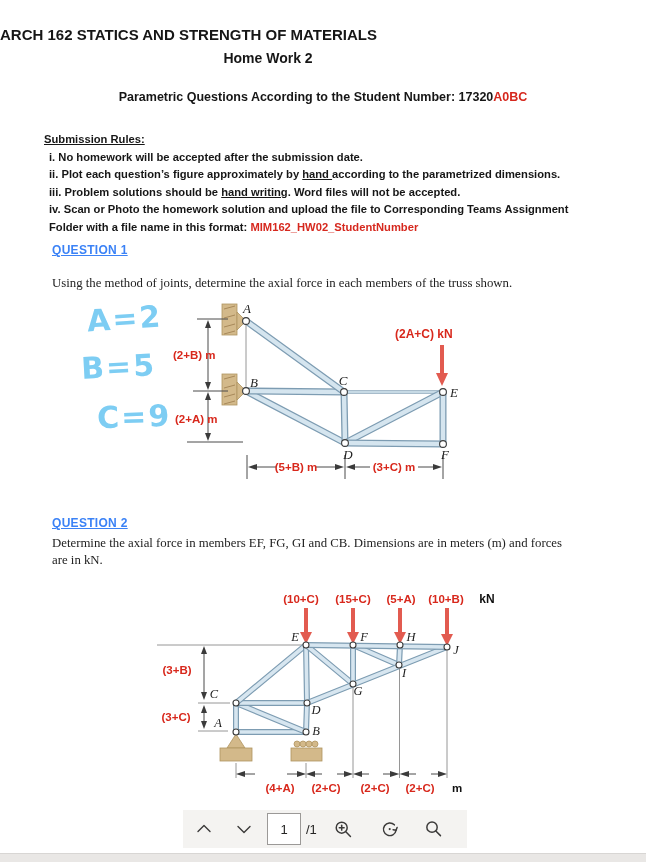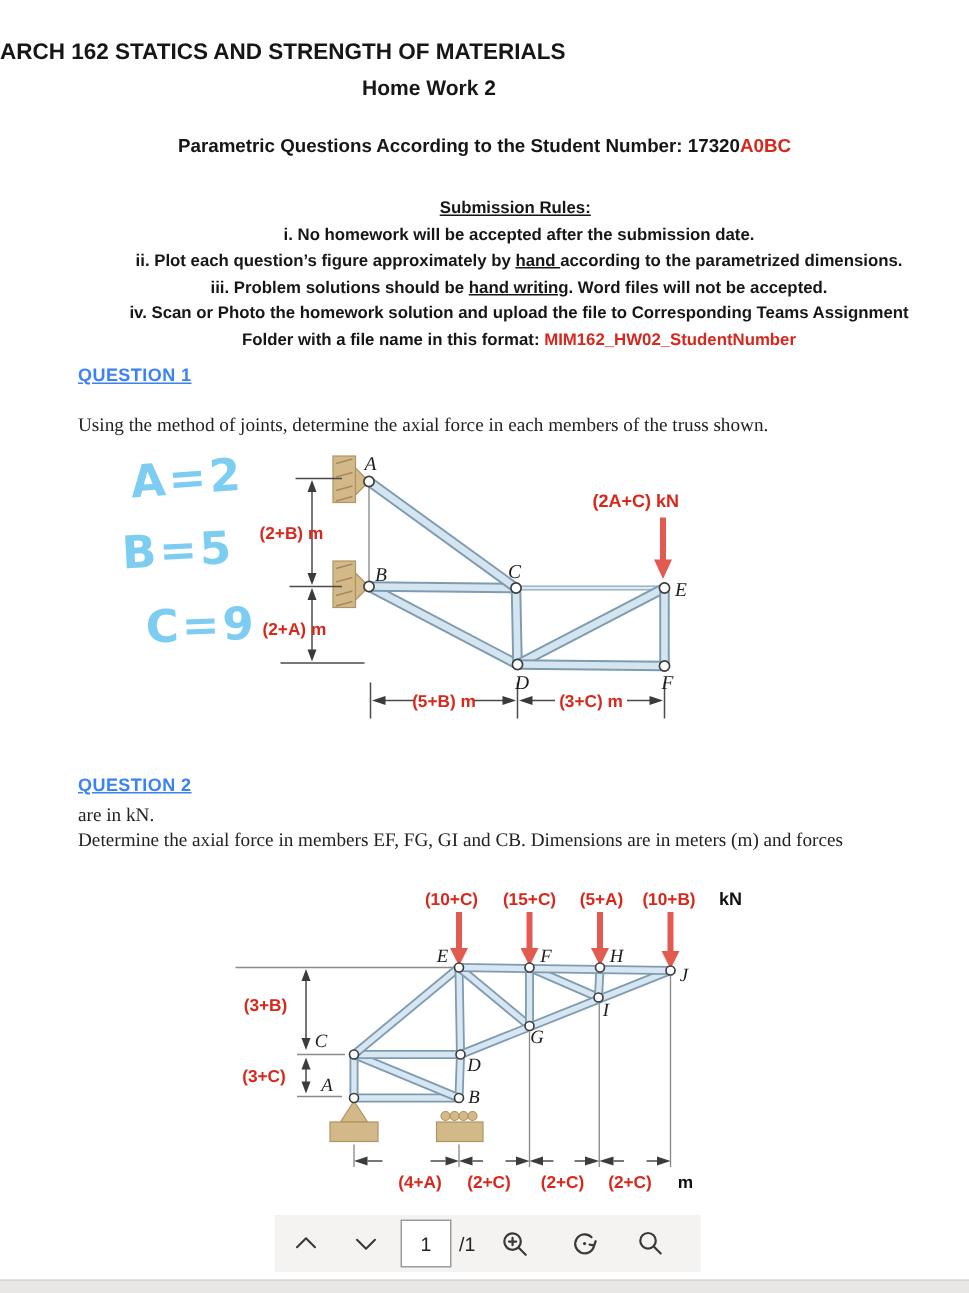--- a/index.html
+++ b/index.html
@@ -3,24 +3,24 @@
 <meta charset="utf-8">
 <style>
   html,body{margin:0;padding:0;}
   body{
     width:646px;height:862px;position:relative;background:#ffffff;overflow:hidden;
     font-family:"Liberation Sans",sans-serif;color:#1b1b1b;
   }
   .abs{position:absolute;}
   
   .title1{top:26px;left:0;width:646px;font-size:15px;font-weight:bold;color:#161616;}
-  .title2{top:50px;left:18px;width:536px;text-align:center;font-size:14px;font-weight:bold;color:#161616;}
+  .title2{top:50px;left:0;width:536px;text-align:center;font-size:14px;font-weight:bold;color:#161616;}
   .param{top:90px;left:0;width:646px;text-align:center;font-size:12.5px;font-weight:bold;color:#161616;}
   .param .red{color:#d6281e;}
-  .rules{top:131px;left:56px;width:575px;font-size:11.2px;font-weight:bold;line-height:17.6px;color:#161616;text-align:center;}
+  .rules{top:131px;left:44px;width:575px;font-size:11.2px;font-weight:bold;line-height:17.6px;color:#161616;}
   .rules .rheading{text-decoration:underline;}
   .rules .ritem{padding-left:5px;}
   .u{text-decoration:underline;}
   .redtxt{color:#d6281e;}
   .qheading{font-size:12px;font-weight:bold;text-decoration:underline;letter-spacing:.3px;color:#3b82f6;}
   .qtext{font-family:"Liberation Serif",serif;font-size:12.8px;color:#222;line-height:16.5px;}
   .q1h{top:243px;left:52px;}
   .q1t{top:275px;left:52px;width:560px;}
   .q2h{top:516px;left:52px;}
   .q2t{top:535px;left:52px;width:575px;}
@@ -183,22 +183,22 @@
   <text class="jlabel" x="283" y="166" text-anchor="middle">D</text>
   <text class="jlabel" x="380" y="166" text-anchor="middle">F</text>
 
   <text class="hand" x="22" y="36" transform="rotate(-4 60 25)">A=2</text>
   <text class="hand" x="16" y="84" transform="rotate(-3 55 70)">B=5</text>
   <text class="hand" x="32" y="134" transform="rotate(-2 70 120)">C=9</text>
 </svg>
 
 <div class="abs qheading q2h">QUESTION 2</div>
 <div class="abs qtext q2t">
+  <div>Determine the axial force in members EF, FG, GI and CB. Dimensions are in meters (m) and forces</div>
   <div>are in kN.</div>
-  <div>Determine the axial force in members EF, FG, GI and CB. Dimensions are in meters (m) and forces</div>
 </div>
 
 <svg class="abs" style="top:582px;left:148px;" width="380" height="218" viewBox="0 0 380 218">
 
   <text class="figred" x="153" y="21" text-anchor="middle">(10+C)</text>
   <text class="figred" x="205" y="21" text-anchor="middle">(15+C)</text>
   <text class="figred" x="253" y="21" text-anchor="middle">(5+A)</text>
   <text class="figred" x="298" y="21" text-anchor="middle">(10+B)</text>
   <text class="figblack" x="339" y="21" text-anchor="middle">kN</text>
 

